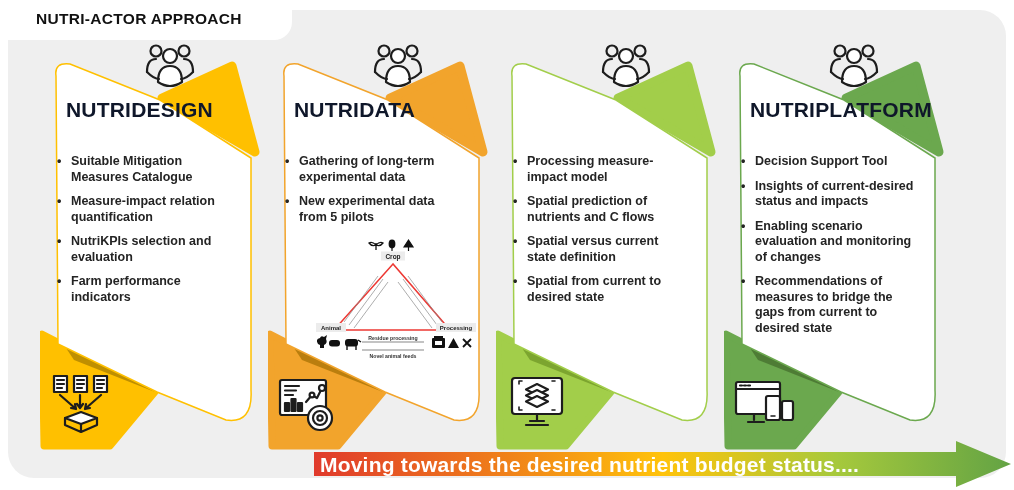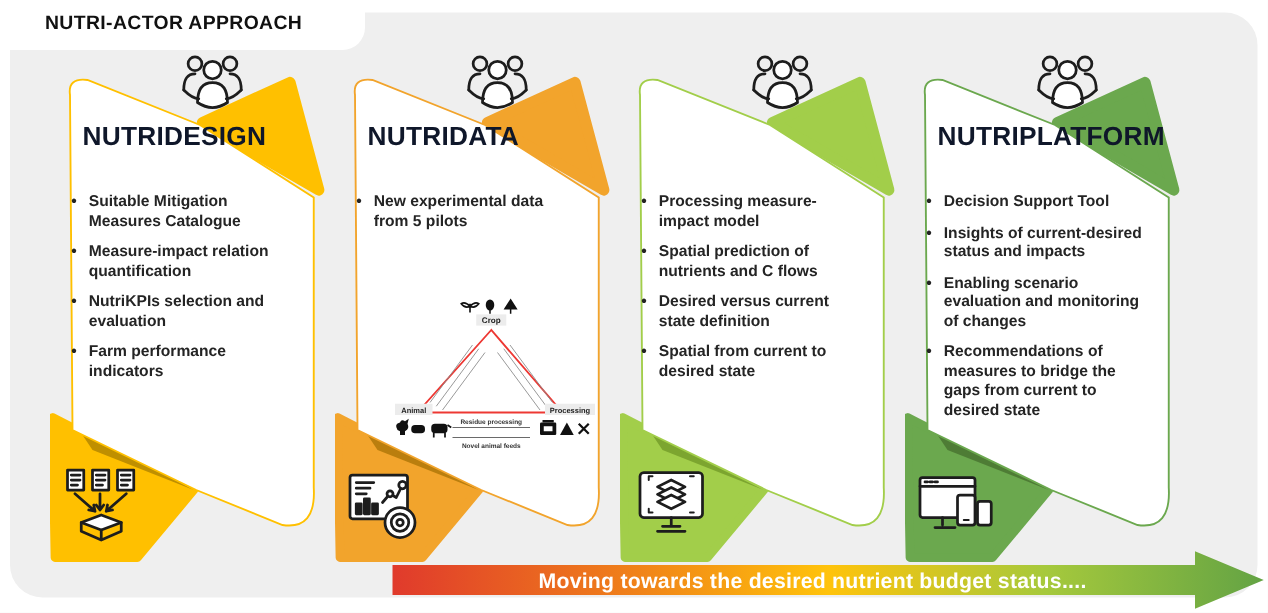--- a/index.html
+++ b/index.html
@@ -13,21 +13,21 @@
   .card .shape{position:absolute;left:0;top:0;width:228px;height:408px;}
   .card h2{position:absolute;left:26px;top:56px;margin:0;font-size:21px;font-weight:700;color:#0f172a;letter-spacing:.2px;}
   .card ul{position:absolute;left:12px;top:108px;width:178px;margin:4px;padding:0;list-style:none;}
   .card li{position:relative;padding-left:15px;font-size:12.5px;font-weight:700;color:#242424;line-height:1.24;margin-bottom:9px;}
   .card li::before{content:"•";position:absolute;left:1px;top:0;color:#242424;}
   .people{position:absolute;left:104px;top:0;width:52px;height:46px;}
   .bicon{position:absolute;left:10px;top:332px;width:62px;height:60px;}
   .mini-diagram{position:absolute;left:40px;top:196px;width:172px;height:128px;}
   .arrow-wrap{position:absolute;left:300px;top:438px;width:714px;height:52px;}
   .arrow-label{position:absolute;left:320px;top:452px;width:660px;height:26px;line-height:26px;
-               text-align:center;color:#ffffff;font-size:17px;font-weight:600;letter-spacing:.2px;}
+               color:#ffffff;font-size:21px;font-weight:600;letter-spacing:.2px;}
   svg{display:block;width:100%;height:100%;}
   .ic{stroke:#1d1d1d;fill:none;stroke-width:2.2;stroke-linecap:round;stroke-linejoin:round;}
 </style>
 </head>
 <body>
 
 <div class="canvas">
   <div class="gray-bg"></div>
   <div class="title-banner"></div>
   <h1 class="page-title">NUTRI-ACTOR APPROACH</h1>
@@ -97,20 +97,21 @@
         <circle cx="26" cy="14" r="7" fill="#fff"></circle>
         <path d="M14 40 Q14 24 26 24 Q38 24 38 40 Q32 44 26 44 Q20 44 14 40 Z" fill="#fff"></path>
         <path d="M3 30 Q10 37 15 37"></path>
             <path d="M49 30 Q42 37 37 37"></path>
       </g>
         </svg>
     </div>
     <h2>NUTRIDATA</h2>
     <ul>
 
+    <li>Gathering of long-term experimental data</li>
         <li>New experimental data from 5 pilots</li>
       </ul>
     <div class="mini-diagram">
       <svg viewBox="0 0 172 128">
         <g fill="#111">
           <path d="M68 12 v-7 M68 7 q-4 -4 -7 -2 q3 4 7 2 M68 7 q4 -4 7 -2 q-3 4 -7 2" stroke="#111" stroke-width="1.3" fill="none"></path>
           <ellipse cx="84" cy="6" rx="3.4" ry="4.4"></ellipse>
             <path d="M84 10 v3" stroke="#111" stroke-width="1.2"></path>
           <path d="M96 9 l4.5 -7 l4.5 7 z M100.5 9 v4" stroke="#111" stroke-width="1.2"></path>
         </g>
@@ -190,21 +191,21 @@
         <path d="M14 40 Q14 24 26 24 Q38 24 38 40 Q32 44 26 44 Q20 44 14 40 Z" fill="#fff"></path>
         <path d="M3 30 Q10 37 15 37"></path>
             <path d="M49 30 Q42 37 37 37"></path>
       </g>
         </svg>
     </div>
     <ul>
 
     <li>Processing measure-impact model</li>
         <li>Spatial prediction of nutrients and C flows</li>
-        <li>Desired versus current state definition</li>
+        <li>Spatial versus current state definition</li>
         <li>Spatial from current to desired state</li>
       </ul>
     <div class="bicon">
       <svg viewBox="0 0 62 60">
           <g class="ic" stroke-width="2">
         <rect x="6" y="4" width="50" height="36" rx="3" fill="#fff"></rect>
         <path d="M31 40 v7 M20 51 h22 M24 47 h14"></path>
         <polygon points="31,10 42,15.5 31,21 20,15.5" fill="#fff"></polygon>
         <polygon points="31,16 42,21.5 31,27 20,21.5" fill="#fff"></polygon>
         <polygon points="31,22 42,27.5 31,33 20,27.5" fill="#fff"></polygon>

